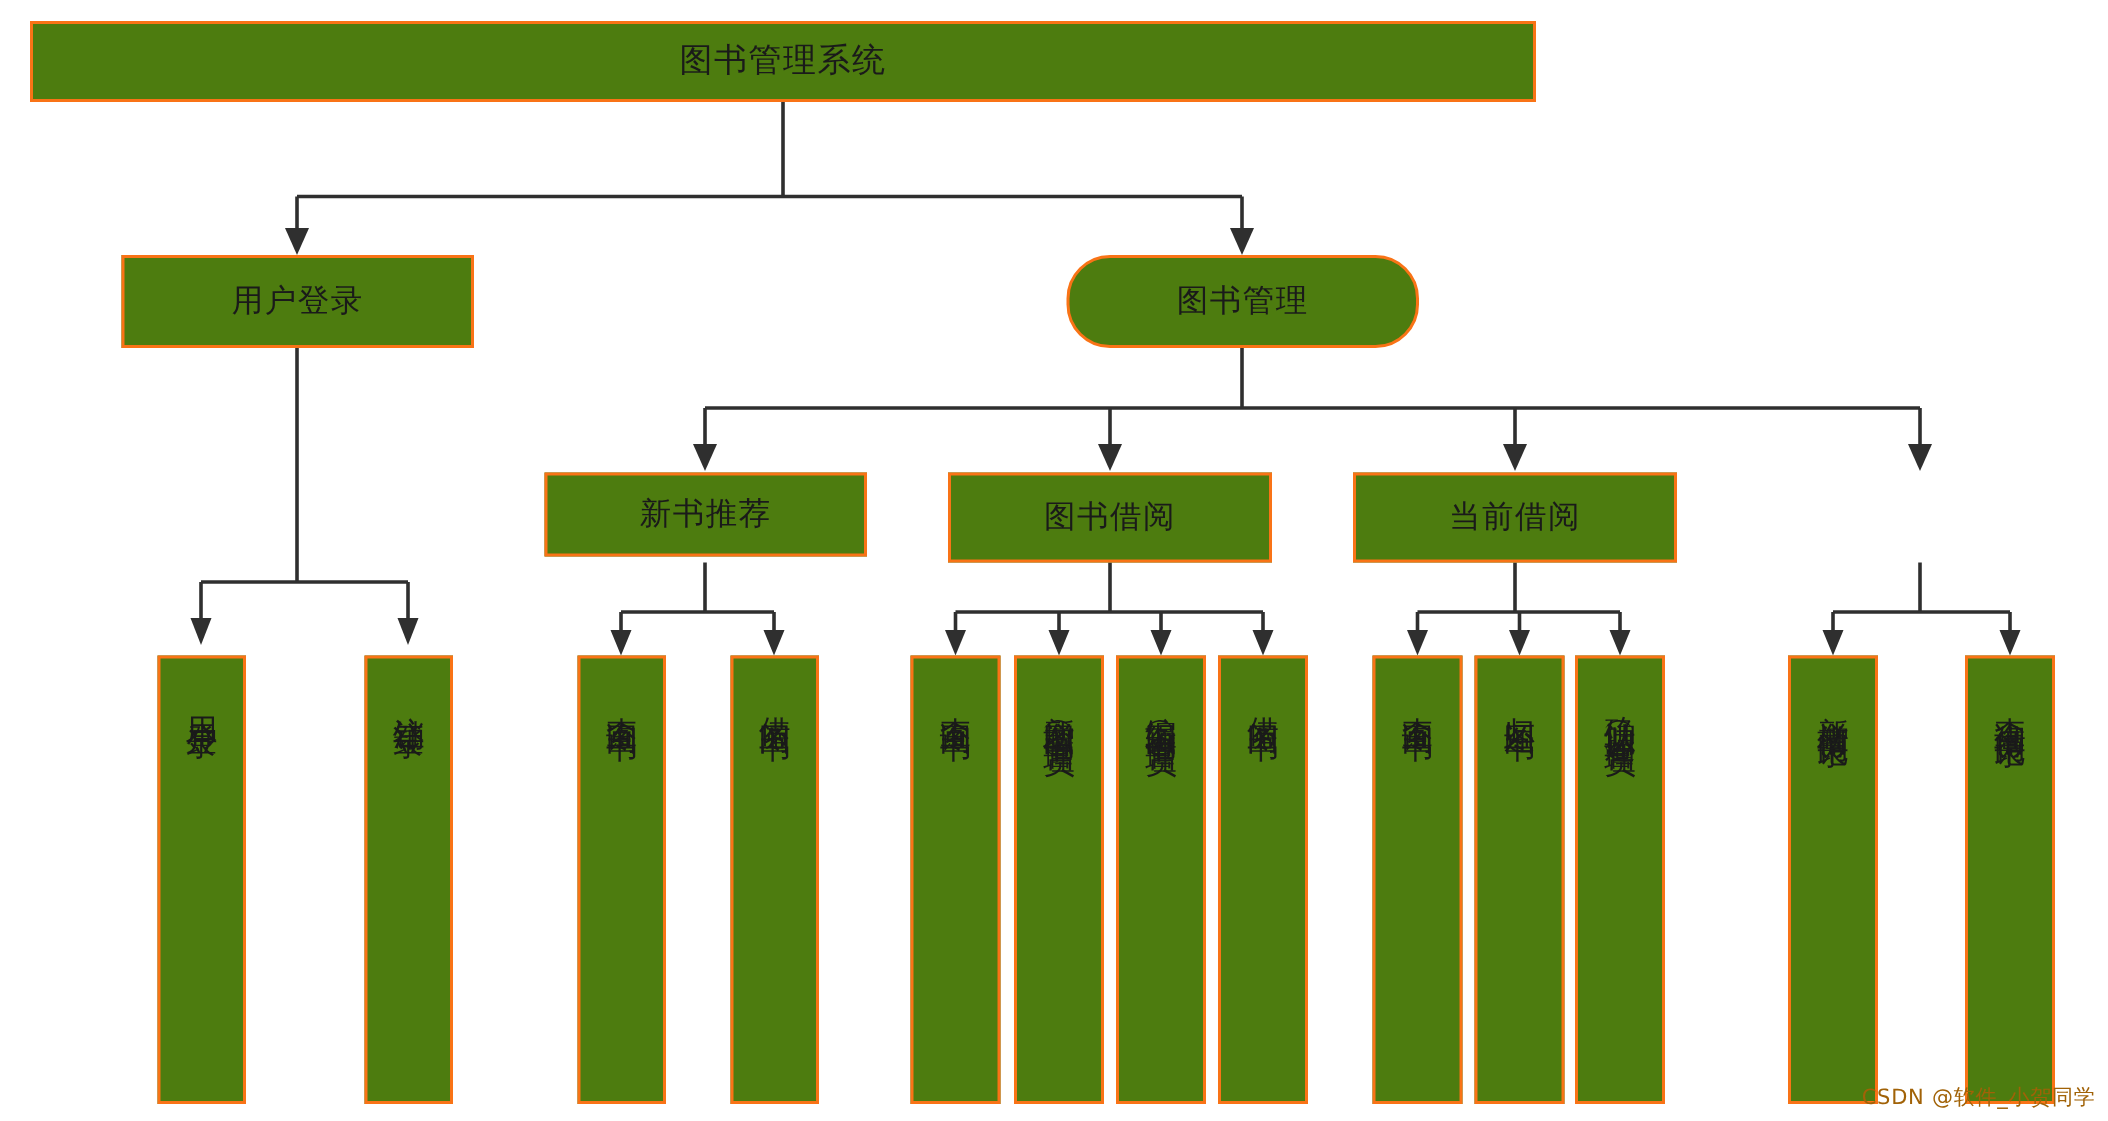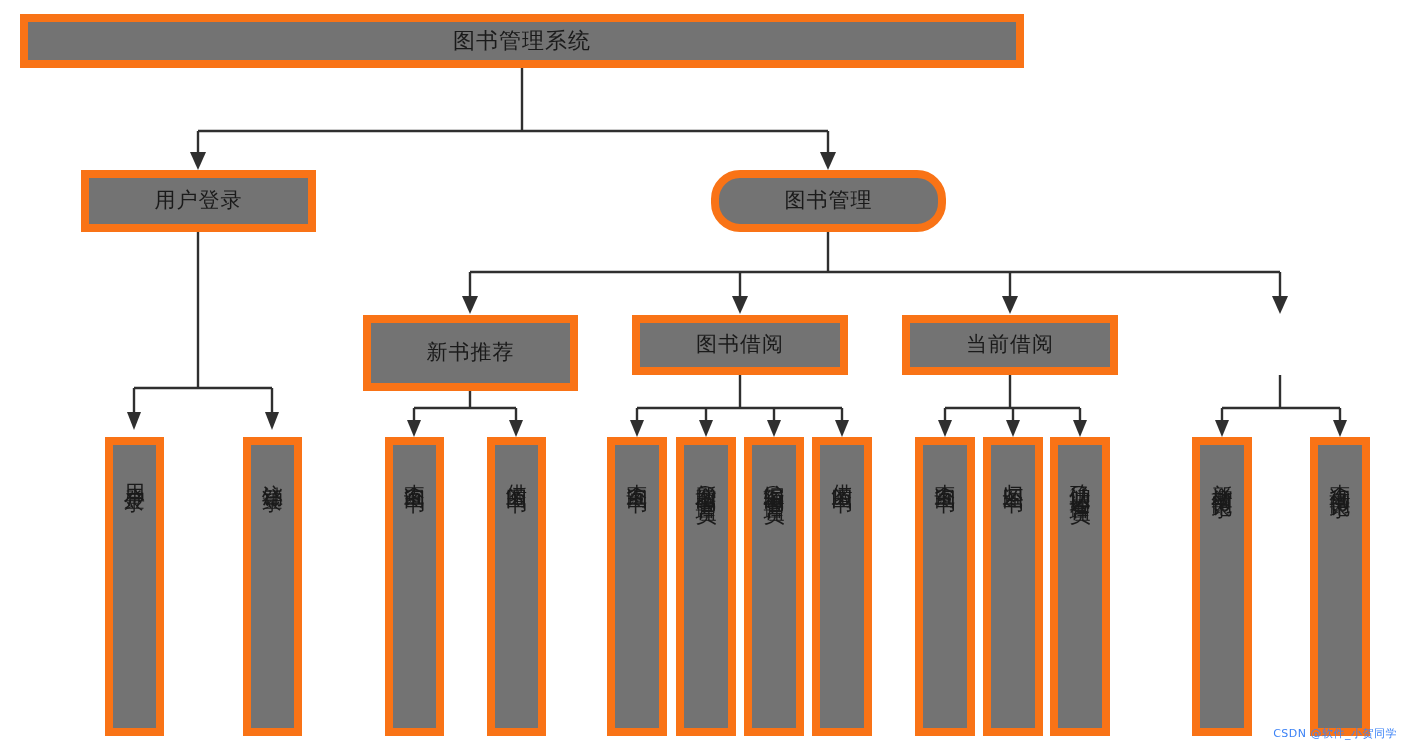--- a/index.html
+++ b/index.html
@@ -1,29 +1,29 @@
 <!DOCTYPE html>
 <html><head>
 <meta charset="utf-8">
 <style>
   html,body{margin:0;padding:0;background:#ffffff;}
   body{width:1405px;height:747px;position:relative;overflow:hidden;
        font-family:"DejaVu Sans","Liberation Sans",sans-serif;color:#1a1a1a;}
   #canvas{position:absolute;left:0;top:0;width:1405px;height:747px;}
-  .node{position:absolute;box-sizing:border-box;background:#737373;
-        border:8px solid #f97316;display:flex;align-items:center;justify-content:center;}
+  .node{position:absolute;box-sizing:border-box;background:#4d7c0f;
+        border:2px solid #f97316;display:flex;align-items:center;justify-content:center;}
   .node.h{font-size:21px;letter-spacing:1px;line-height:1.1;}
   .node.v{writing-mode:vertical-rl;text-orientation:upright;
           font-size:21px;letter-spacing:3px;line-height:1.15;
           padding-top:22px;justify-content:flex-start;}
   .node.root{font-size:22px;letter-spacing:1px;}
   svg.links{position:absolute;left:0;top:0;width:1405px;height:747px;pointer-events:none;}
   svg.links path,svg.links line{stroke:#2f2f2f;stroke-width:2.4;fill:none;}
   svg.links polygon{fill:#2f2f2f;}
-  #watermark{position:absolute;right:8px;bottom:6px;font-size:11px;color:#3b82f6;
+  #watermark{position:absolute;right:8px;bottom:6px;font-size:14px;color:#a16207;
              letter-spacing:0.5px;white-space:nowrap;}
 </style>
 </head>
 <body>
 
 <div id="canvas">
 
   <svg class="links" viewBox="0 0 1405 747" xmlns="http://www.w3.org/2000/svg">
 
     <line x1="522" y1="68" x2="522" y2="131"></line>
@@ -84,21 +84,21 @@
     <polygon points="1215,420 1229,420 1222,437"></polygon>
     <line x1="1340" y1="408" x2="1340" y2="420"></line>
     <polygon points="1333,420 1347,420 1340,437"></polygon>
   </svg>
 
   <div class="node h root" style="left:20px;top:14px;width:1004px;height:54px;">图书管理系统</div>
 
   <div class="node h" style="left:81px;top:170px;width:235px;height:62px;">用户登录</div>
   <div class="node h" style="left:711px;top:170px;width:235px;height:62px;border-radius:29px;">图书管理</div>
 
-  <div class="node h" style="left:363px;top:315px;width:215px;height:76px;">新书推荐</div>
+  <div class="node h" style="left:363px;top:315px;width:215px;height:56px;">新书推荐</div>
   <div class="node h" style="left:902px;top:315px;width:216px;height:60px;">当前借阅</div>
   <div class="node h" style="left:632px;top:315px;width:216px;height:60px;">图书借阅</div>
 
   <div class="node v" style="left:105px;top:437px;width:59px;height:299px;">用户登录</div>
   <div class="node v" style="left:243px;top:437px;width:59px;height:299px;">注销登录</div>
 
   <div class="node v" style="left:385px;top:437px;width:59px;height:299px;">查询图书</div>
   <div class="node v" style="left:487px;top:437px;width:59px;height:299px;">借阅图书</div>
 
   <div class="node v" style="left:607px;top:437px;width:60px;height:299px;">查询图书</div>

